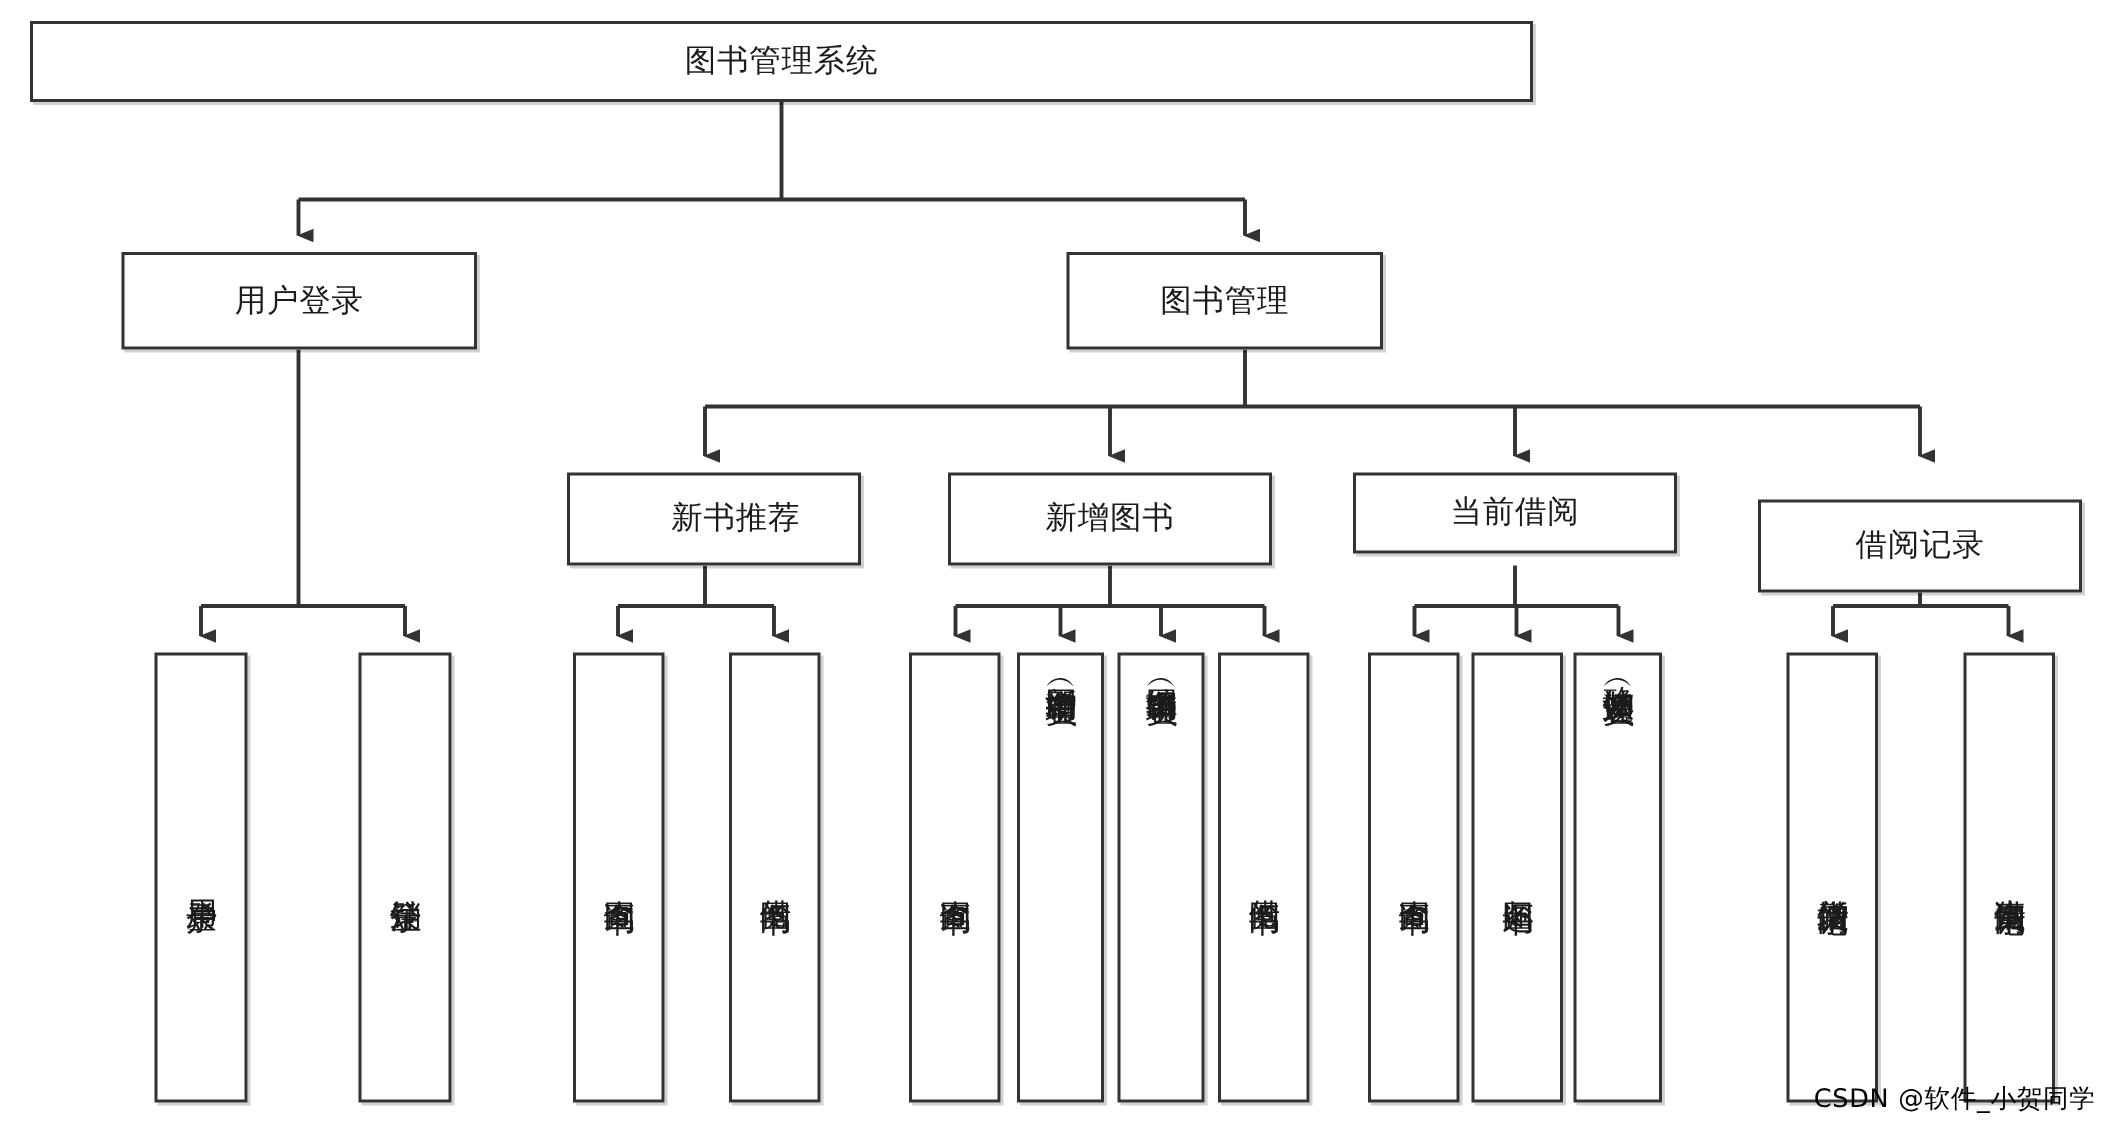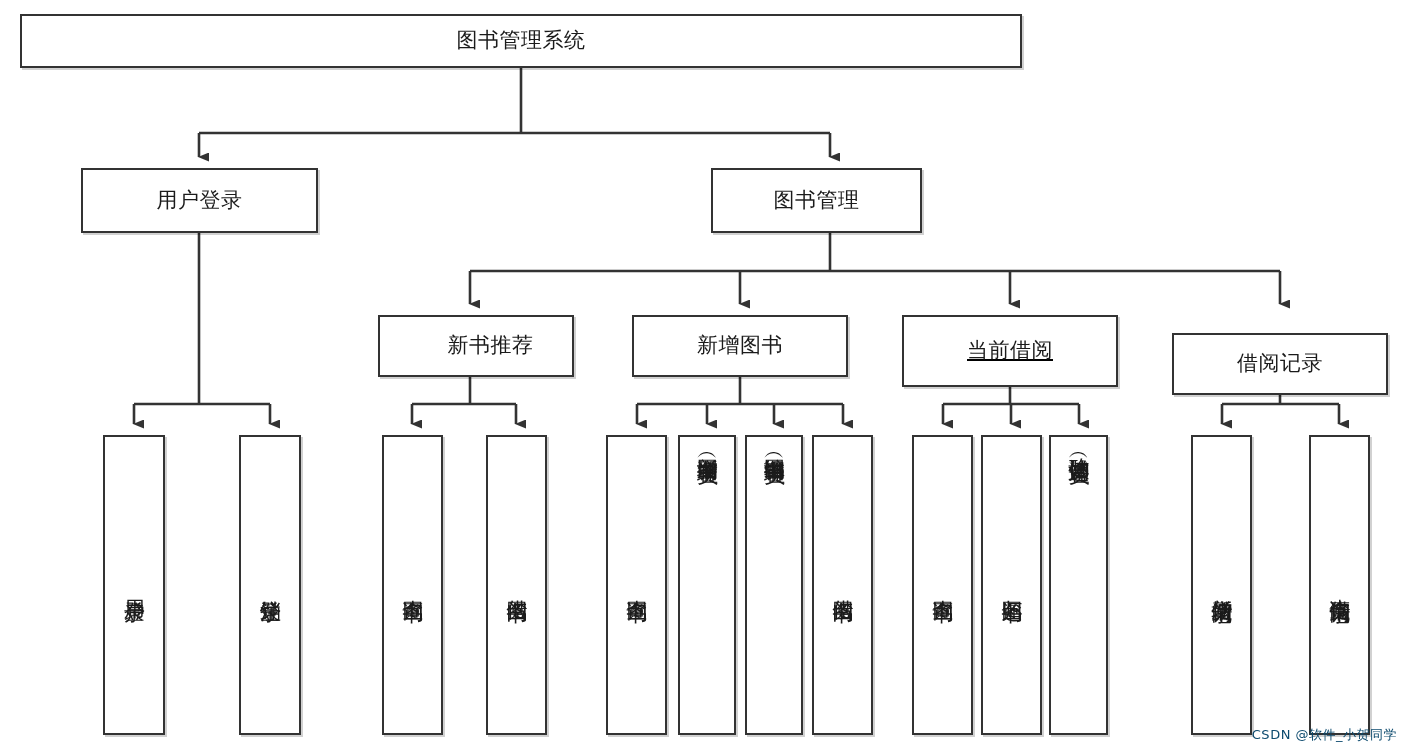--- a/index.html
+++ b/index.html
@@ -60,22 +60,22 @@
     padding: 4px 0;
   }
   .node-box.leaf.top-align {
     align-items: flex-start;
   }
   
   #watermark {
     position: absolute;
     right: 8px;
     bottom: 3px;
-    font-size: 13px;
-    color: #0c4a6e;
+    font-size: 17px;
+    color: #000000;
     white-space: nowrap;
     letter-spacing: 0.5px;
     pointer-events: none;
   }
 </style>
 </head>
 <body>
 
 <div id="diagram-root">
 
@@ -142,21 +142,21 @@
   </div>
 
   <div class="node-box" style="left:378px; top:315px; width:196px; height:62px;padding-left:29px;">
     <span class="node-label-h">新书推荐</span>
   </div>
 
   <div class="node-box" style="left:632px; top:315px; width:216px; height:62px;">
     <span class="node-label-h">新增图书</span>
   </div>
 
-  <div class="node-box" style="left:902px; top:315px; width:216px; height:72px;text-decoration:underline;">
+  <div class="node-box" style="left:902px; top:315px; width:216px; height:54px;">
     <span class="node-label-h">当前借阅</span>
   </div>
 
   <div class="node-box" style="left:1172px; top:333px; width:216px; height:62px;">
     <span class="node-label-h">借阅记录</span>
   </div>
 
   <div class="node-box leaf" style="left:103px; top:435px; width:62px; height:300px;">
     <span class="node-label-v">用户登录</span>
   </div>

